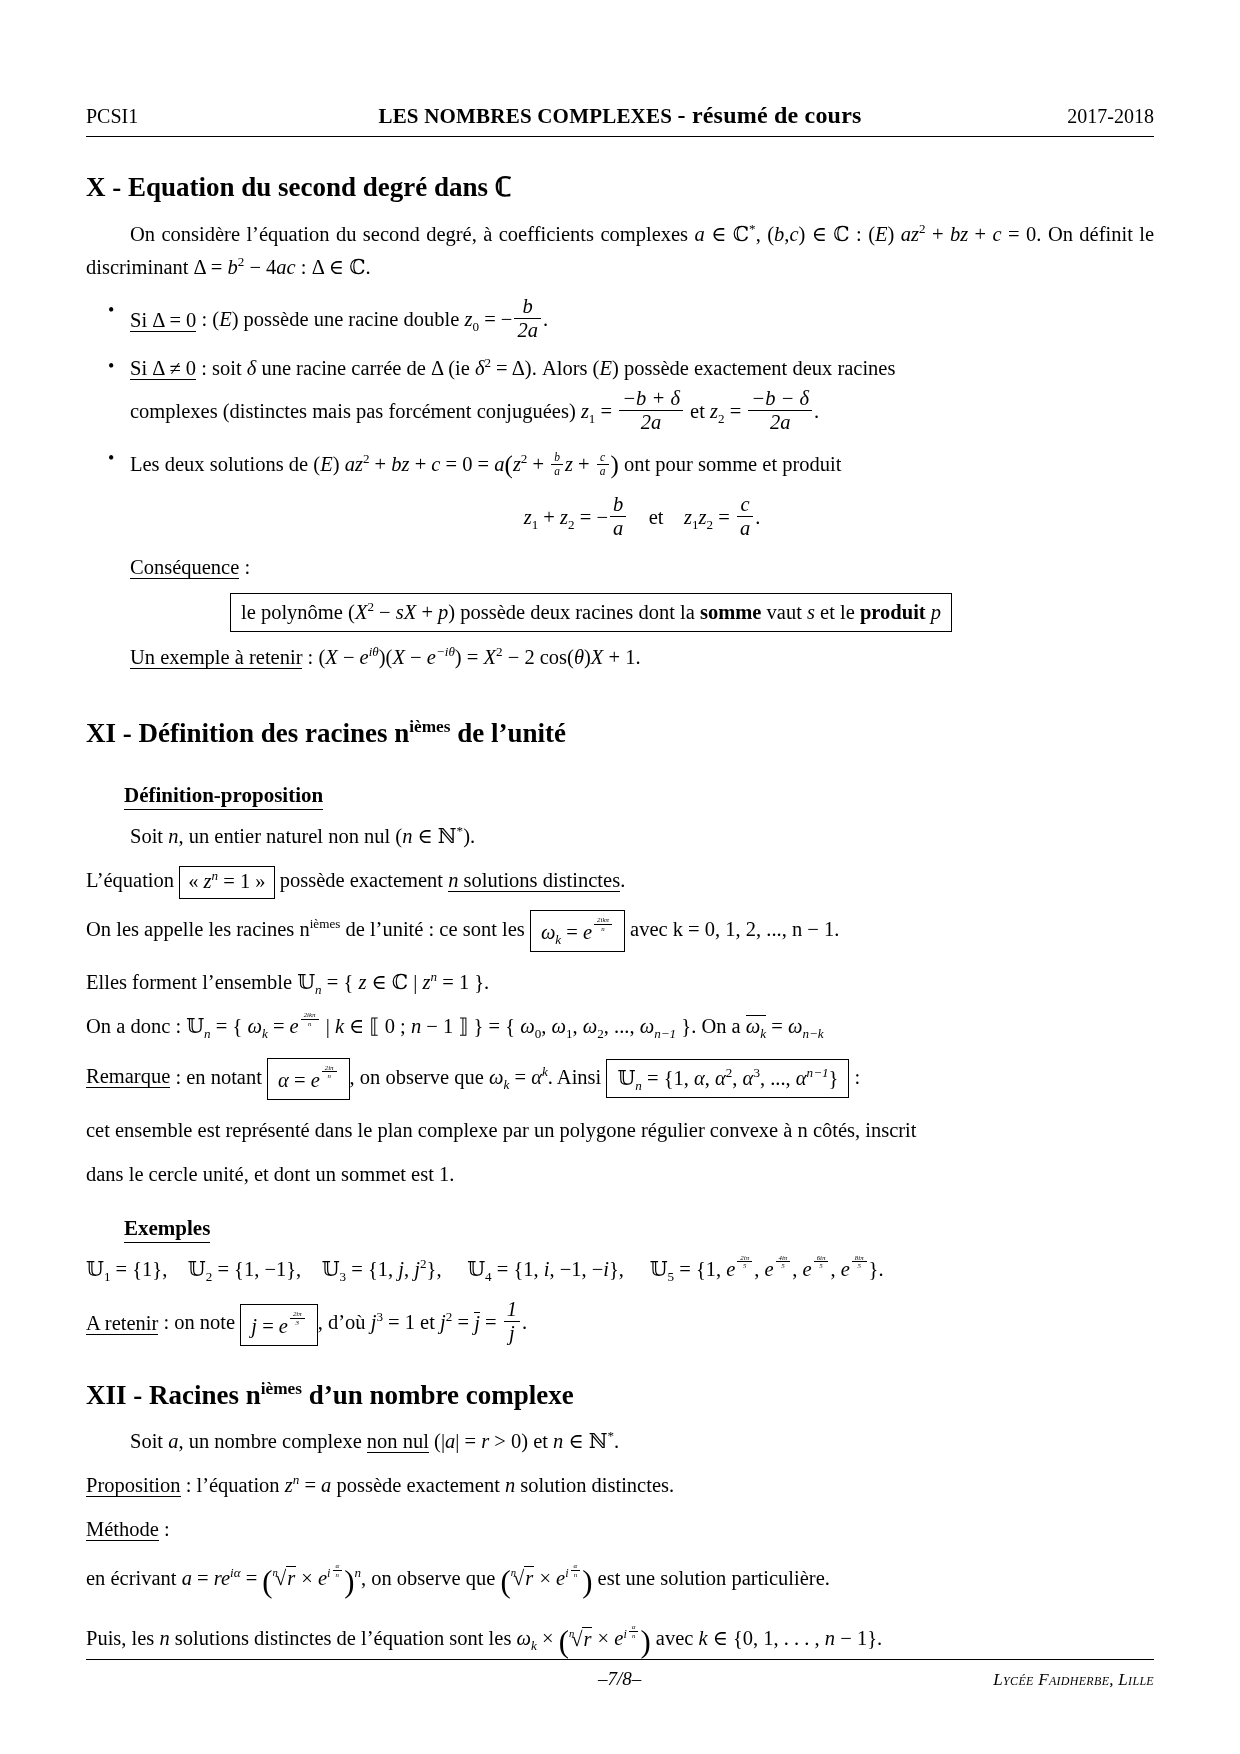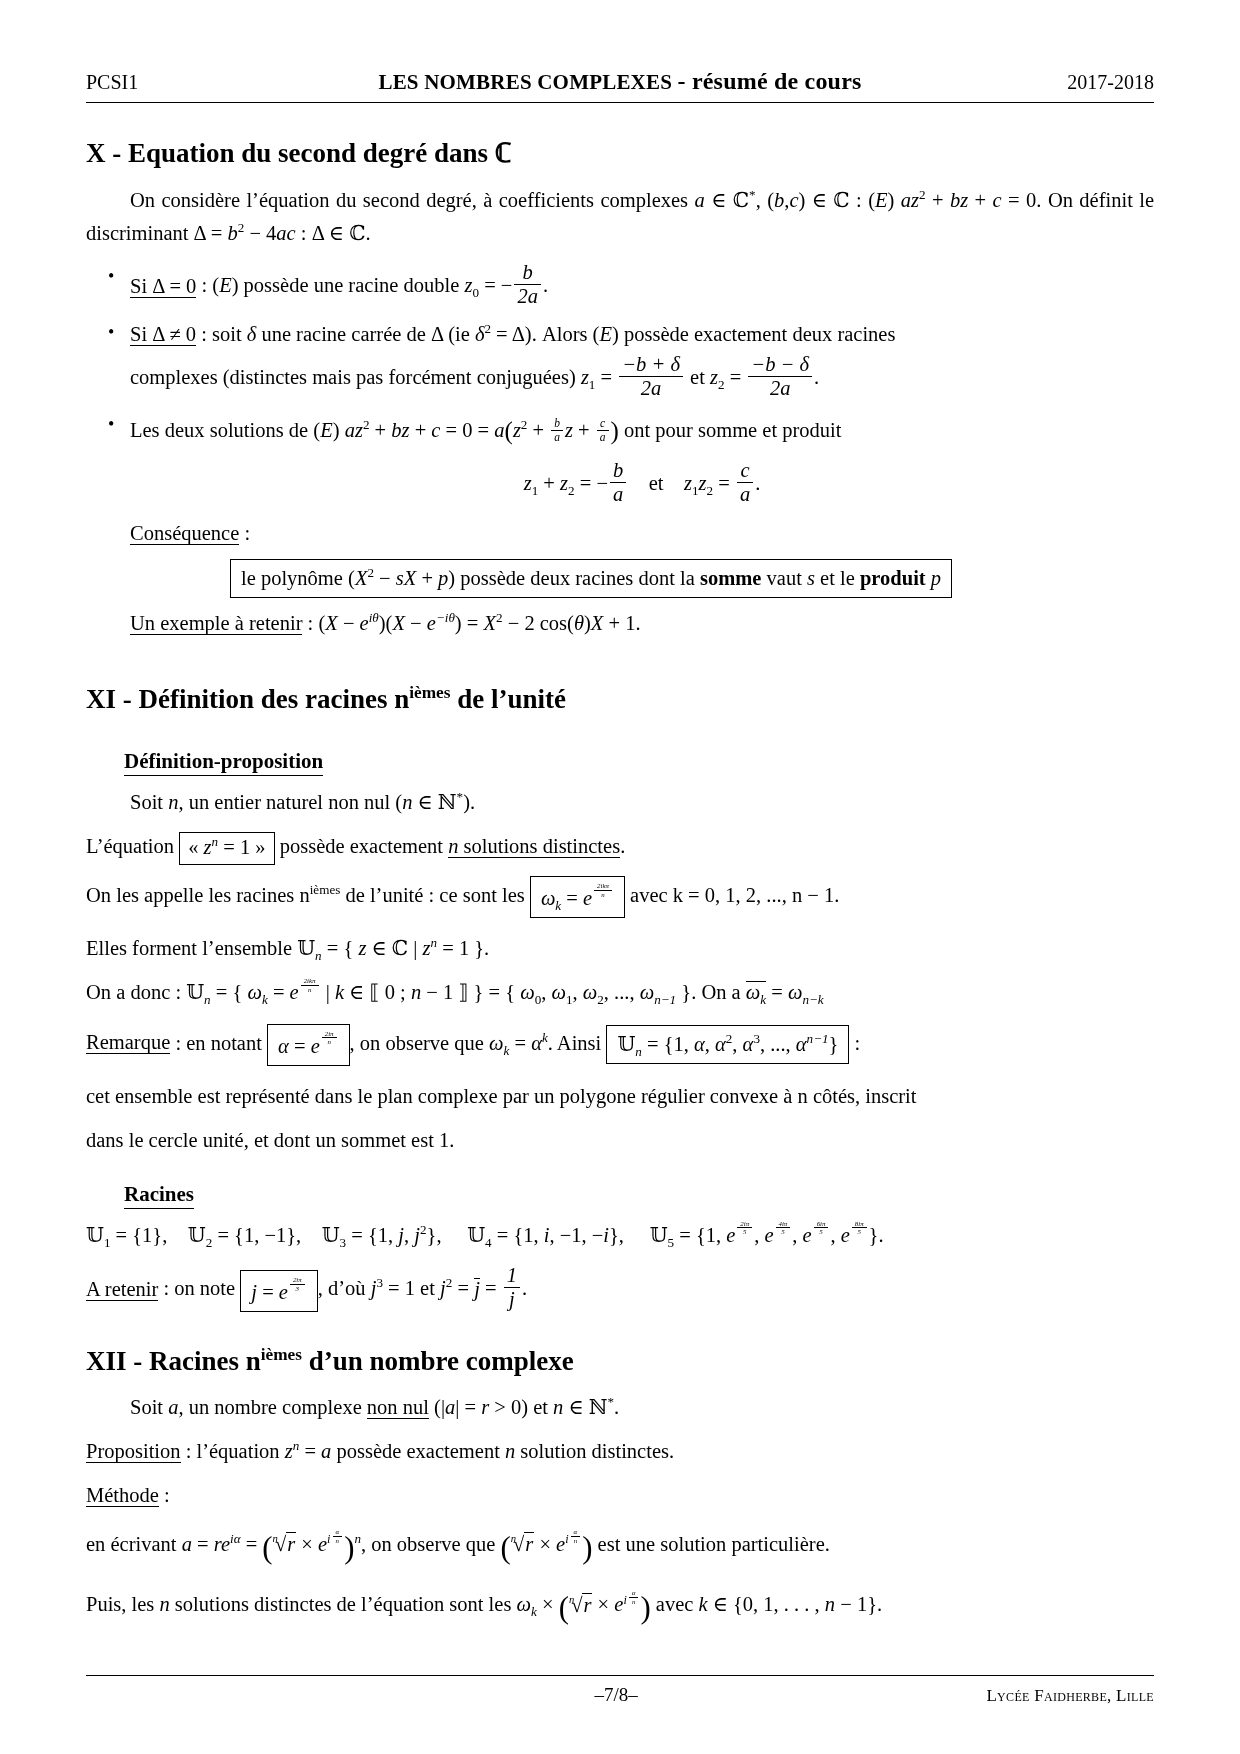--- a/index.html
+++ b/index.html
@@ -7,21 +7,21 @@
     width:1240px;height:1754px;
     font-family:"Liberation Serif","DejaVu Serif",serif;
     color:#000;
     font-size:20.5px;
     position:relative;
     overflow:hidden;
   }
   .page{padding:68px 86px 0 86px;box-sizing:border-box;height:100%;position:relative;}
 
   
-  .hdr{display:flex;align-items:baseline;justify-content:space-between;font-size:20px;}
+  .hdr{display:flex;align-items:baseline;justify-content:space-between;font-size:20px;margin-top:34px;}
   .hdr .left{width:150px;}
   .hdr .center{font-weight:bold;font-size:21px;letter-spacing:.2px;text-align:center;flex:1;}
   .hdr .center .small{font-size:24px;}
   .hdr .right{width:150px;text-align:right;}
   .rule{border-bottom:1.1px solid #000;margin-top:7px;margin-bottom:30px;}
 
   
   h2.sec{font-size:27px;font-weight:bold;margin:30px 0 14px 0;}
   h3.sub{font-size:21px;font-weight:bold;margin:20px 0 10px 38px;display:inline-block;
          border-bottom:1.3px solid #000;padding-bottom:1px;}
@@ -61,21 +61,21 @@
 
   .radical{display:inline-block;position:relative;font-style:italic;}
   .radical .idx{font-size:.52em;font-style:italic;vertical-align:.85em;margin-right:-3px;}
   .radical .rad{font-style:normal;}
   .ovb{border-top:1.05px solid #000;padding:0 1px 0 1px;}
 
   .pbig{font-size:1.5em;font-style:normal;display:inline-block;vertical-align:-0.22em;}
   .pmed{font-size:1.22em;font-style:normal;display:inline-block;vertical-align:-0.1em;}
 
   
-  .footer{position:absolute;left:86px;right:86px;bottom:48px;}
+  .footer{position:absolute;left:86px;right:86px;bottom:64px;font-style:italic;}
   .foot-rule{border-bottom:1.1px solid #000;margin-bottom:8px;}
   .foot-row{display:flex;align-items:baseline;justify-content:space-between;font-size:19px;}
   .foot-center{flex:1;text-align:center;}
   .foot-right{font-size:17px;font-variant:small-caps;letter-spacing:.3px;}
   .foot-left{width:160px;}
 </style>
 </head>
 <body>
 
 <div class="page">
@@ -190,21 +190,21 @@
       <span class="m">α</span> = <span class="m">e</span><span class="expf"><span class="frac tiny" style="vertical-align:0;"><span class="num">2iπ</span><span>n</span></span></span>
     </span>, on observe que <span class="m">ω</span><sub class="rm"><span class="m">k</span></sub> = <span class="m">α</span><sup class="rm"><span class="m">k</span></sup>. Ainsi
     <span class="boxbig">
       <span class="bb">𝕌</span><sub class="rm"><span class="m">n</span></sub> = {1, <span class="m">α</span>, <span class="m">α</span><sup class="rm">2</sup>, <span class="m">α</span><sup class="rm">3</sup>, ..., <span class="m">α</span><sup class="rm"><span class="m">n−1</span></sup>}
     </span> :
   </p>
 
   <p><span>cet ensemble est représenté dans le plan complexe par un polygone régulier convexe à n côtés, inscrit</span></p>
   <p><span>dans le cercle unité, et dont un sommet est 1.</span></p>
 
-  <div class="subwrap"><h3 class="sub" style="margin-top:14px;">Racines</h3></div>
+  <div class="subwrap"><h3 class="sub" style="margin-top:14px;">Exemples</h3></div>
 
   <p style="margin-bottom:12px;">
     <span class="bb">𝕌</span><sub class="rm">1</sub> = {1},&nbsp;&nbsp;&nbsp;
     <span class="bb">𝕌</span><sub class="rm">2</sub> = {1, −1},&nbsp;&nbsp;&nbsp;
     <span class="bb">𝕌</span><sub class="rm">3</sub> = {1, <span class="m">j</span>, <span class="m">j</span><sup class="rm">2</sup>},&nbsp;&nbsp;&nbsp;&nbsp;
     <span class="bb">𝕌</span><sub class="rm">4</sub> = {1, <span class="m">i</span>, −1, −<span class="m">i</span>},&nbsp;&nbsp;&nbsp;&nbsp;
     <span class="bb">𝕌</span><sub class="rm">5</sub> = {1, <span class="m">e</span><span class="expf"><span class="frac tiny" style="vertical-align:0;"><span class="num">2iπ</span><span>5</span></span></span>, <span class="m">e</span><span class="expf"><span class="frac tiny" style="vertical-align:0;"><span class="num">4iπ</span><span>5</span></span></span>, <span class="m">e</span><span class="expf"><span class="frac tiny" style="vertical-align:0;"><span class="num">6iπ</span><span>5</span></span></span>, <span class="m">e</span><span class="expf"><span class="frac tiny" style="vertical-align:0;"><span class="num">8iπ</span><span>5</span></span></span>}.
   </p>
 
   <p style="margin-bottom:16px;">

